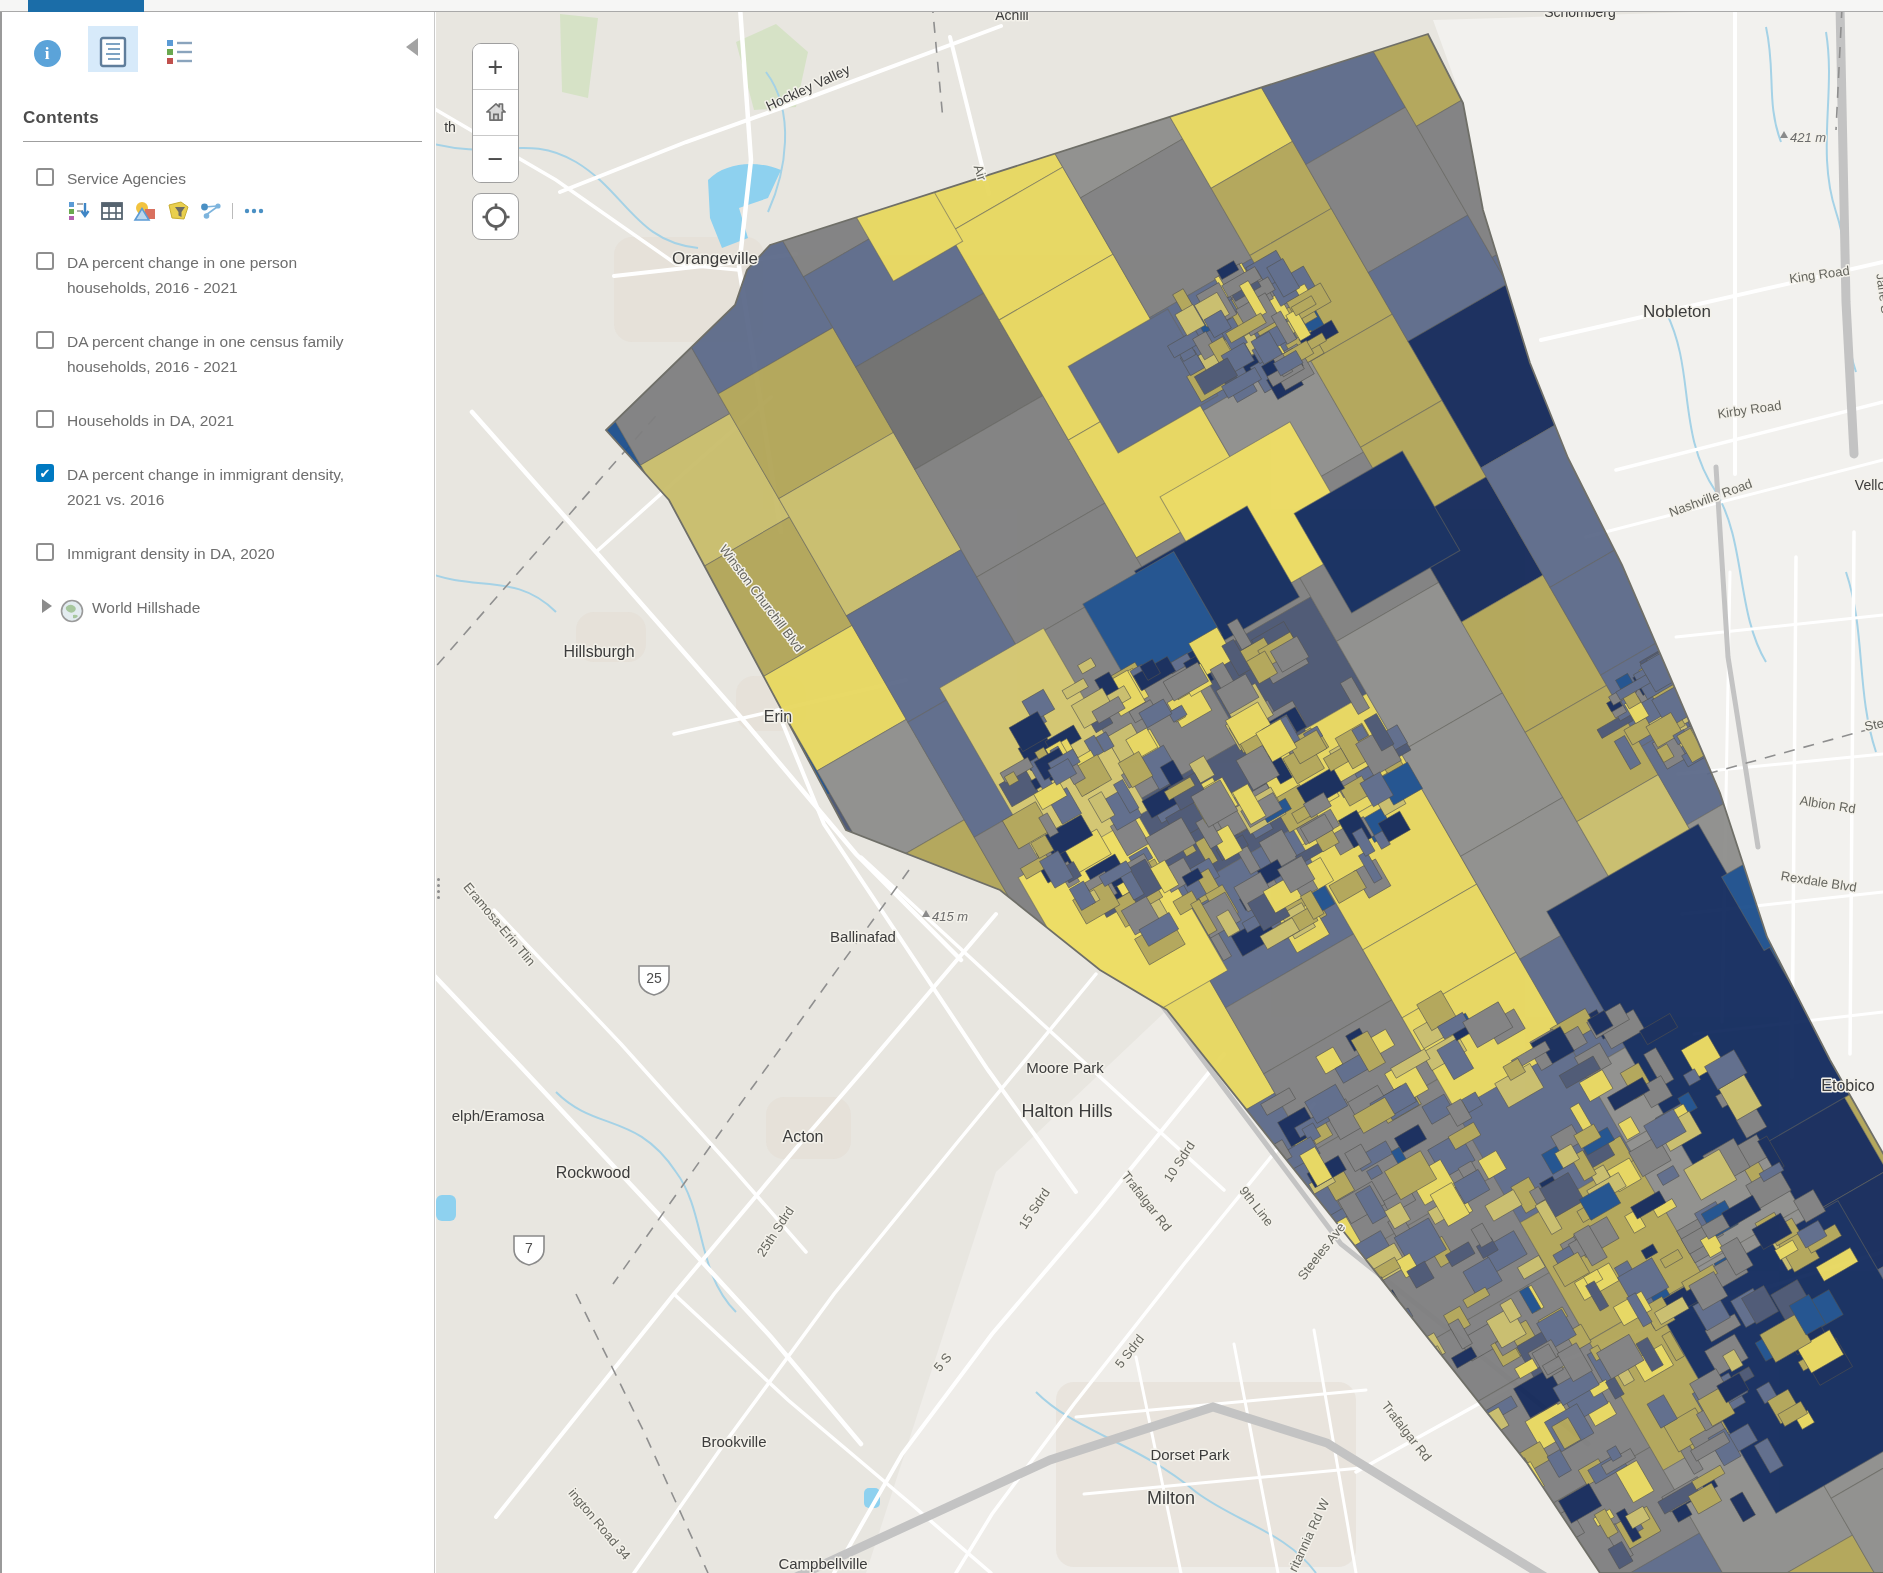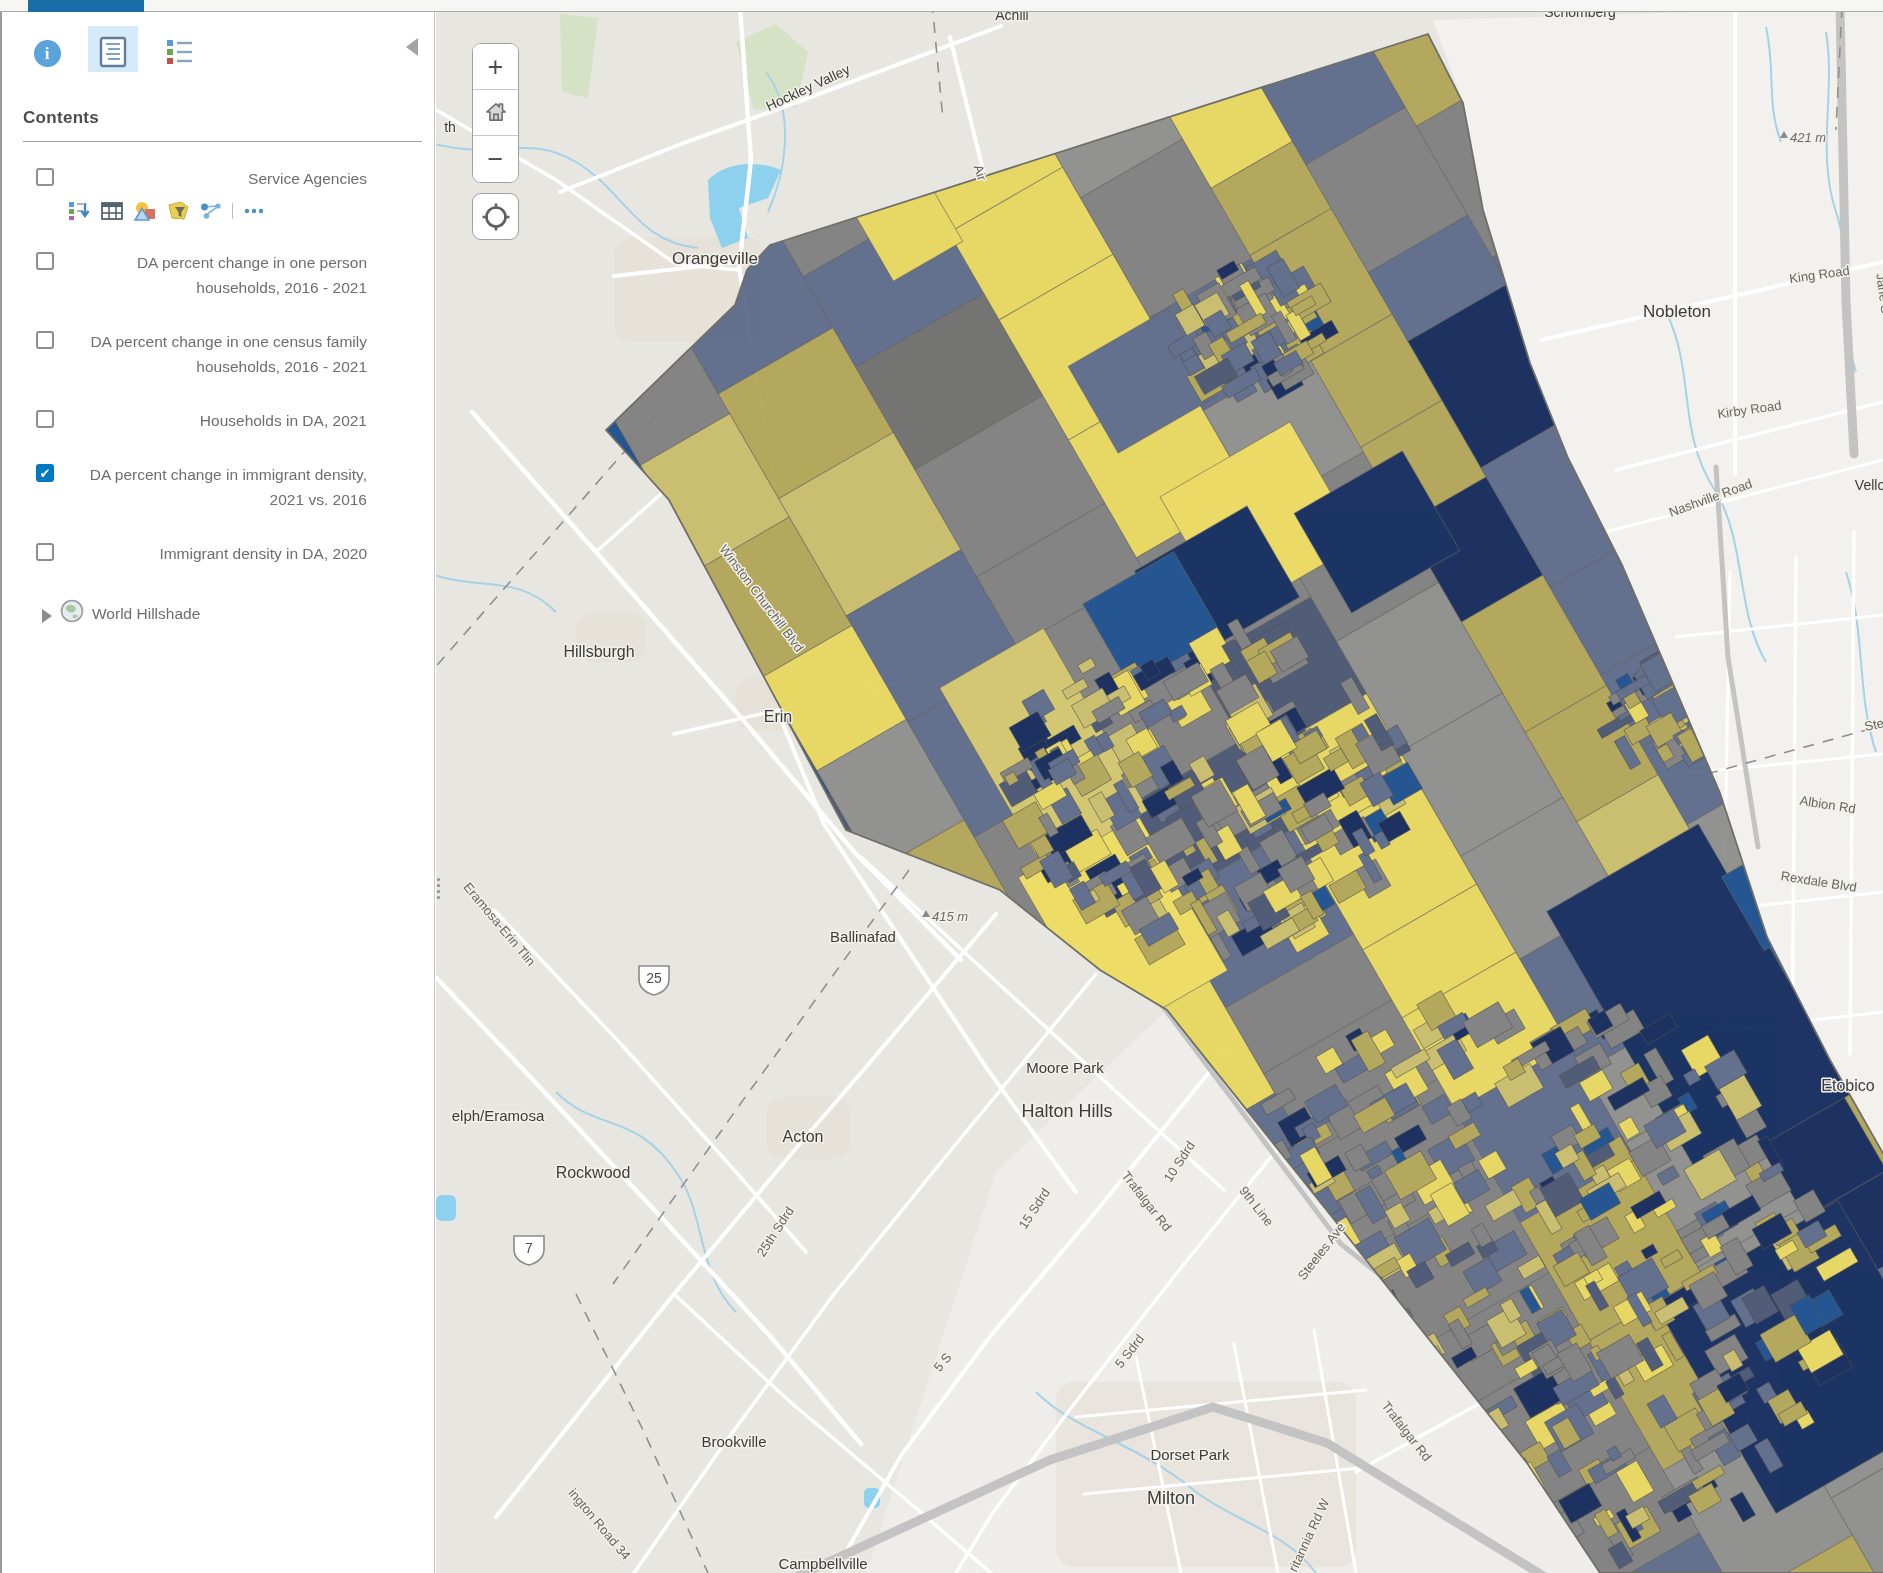--- a/index.html
+++ b/index.html
@@ -31,26 +31,26 @@
   .panel-title { font-size:17px; font-weight:bold; color:#4c4c4c;
           letter-spacing:.3px; margin:22px 0 0 21px; }
   .divider { height:1px; background:#9f9f9f; margin:13px 12px 0 21px; }
   .layer-list { padding:24px 14px 0 34px; }
   .layer-item { display:flex; align-items:flex-start; margin-bottom:29px; }
   .cb { flex:0 0 18px; width:18px; height:18px; border:2px solid #8e8e8e;
         border-radius:3px; margin:2px 13px 0 0; background:#fff; cursor:pointer;
         text-align:center; }
   .cb.checked { background:#0079c1; border-color:#0079c1; color:#fff;
         font-size:13px; line-height:16px; }
-  .layer-label { font-size:15.5px; line-height:25px; color:#6e6e6e; width:300px;text-align:right; }
+  .layer-label { font-size:15.5px; line-height:25px; color:#6e6e6e; width:300px; }
   .tools-row { display:flex; align-items:center; gap:9px; margin:-20px 0 29px 31px; }
   .tool { width:24px; height:21px; display:inline-flex; align-items:center;
           justify-content:center; cursor:pointer; }
   .tool-sep { width:1px; height:16px; background:#bbb; }
-  .basemap-row { display:flex; align-items:flex-end; margin:33px 0 0 40px;
+  .basemap-row { display:flex; align-items:flex-start; margin:33px 0 0 40px;
           color:#6e6e6e; font-size:15.5px; cursor:pointer; }
   .caret { width:0; height:0; border-top:7px solid transparent;
           border-bottom:7px solid transparent; border-left:10px solid #8c8c8c;
           margin-right:8px; }
   .globe { margin-right:8px; display:inline-flex; }
 
   
   .map { position:absolute; left:436px; top:12px; width:1447px; height:1561px;
          background:#e8e6e0; overflow:hidden; }
   #mapsvg { position:absolute; left:0; top:0; }

